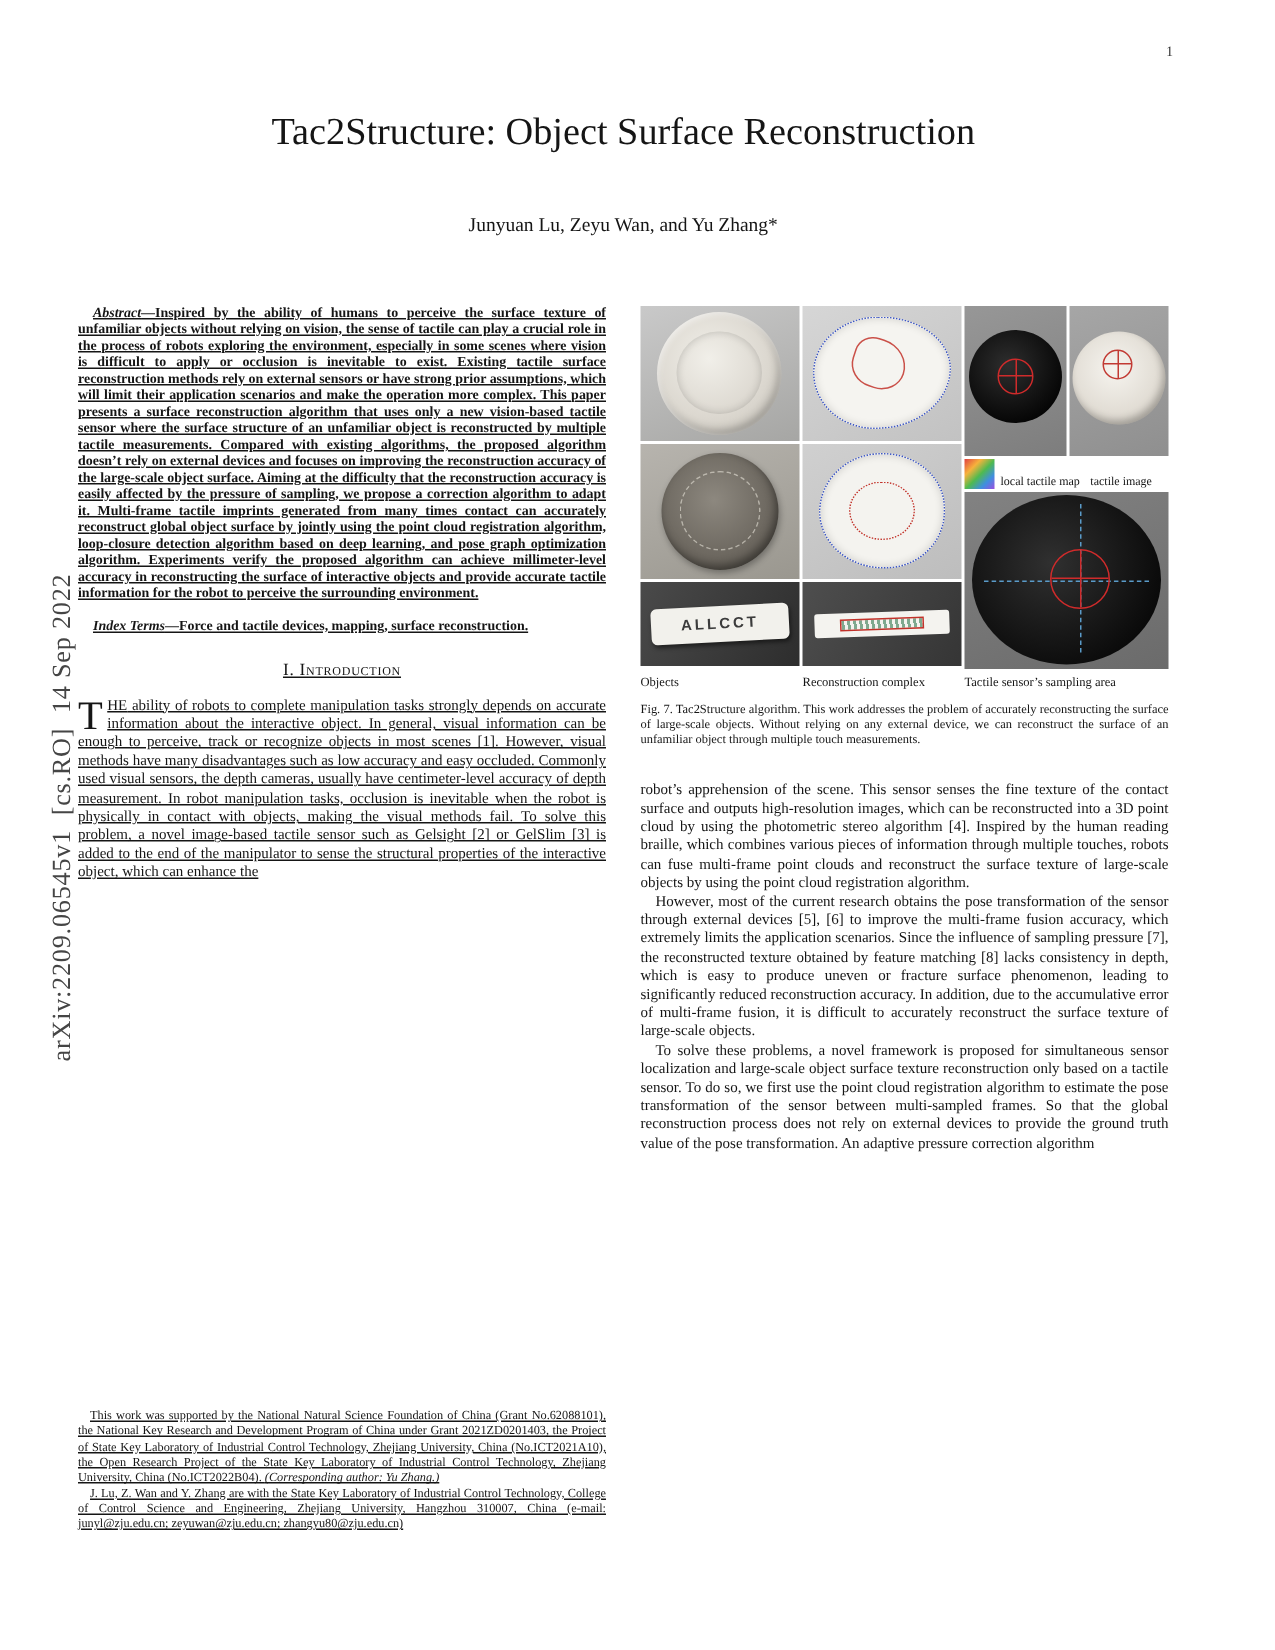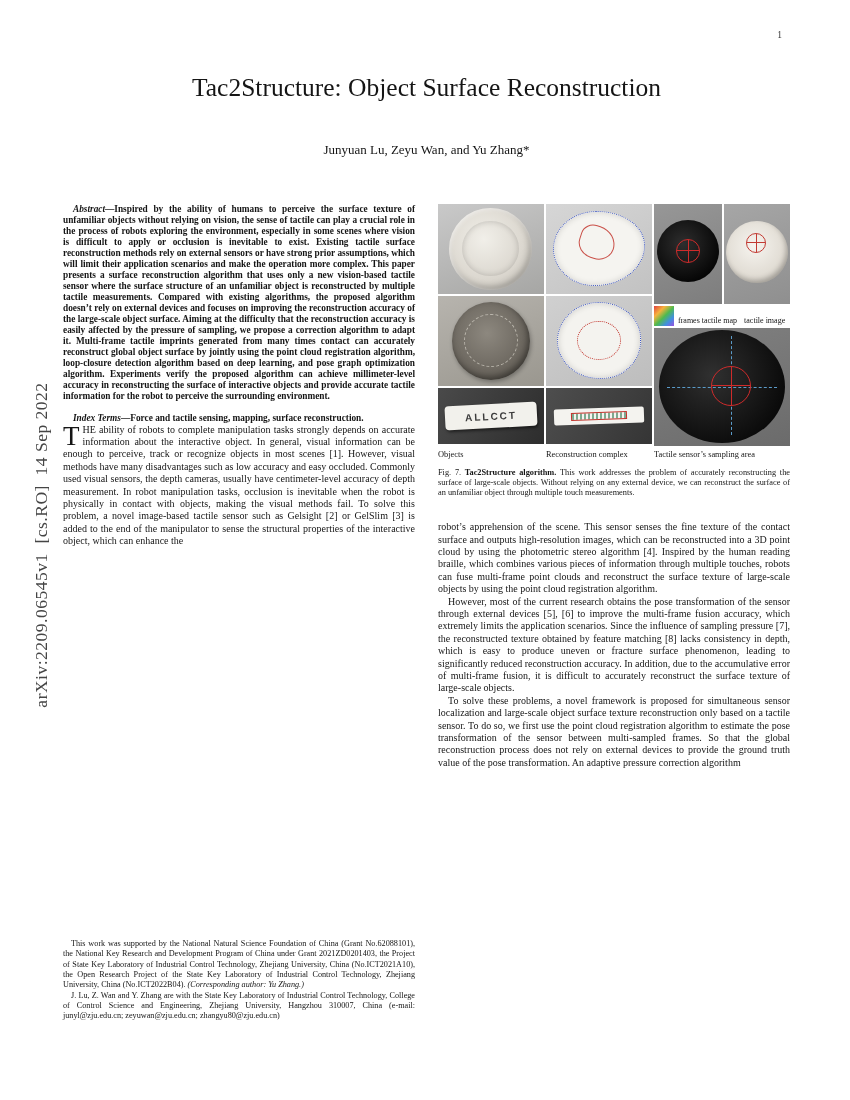--- a/index.html
+++ b/index.html
@@ -7,26 +7,26 @@
   body {
     width:850px; height:1100px; position:relative; overflow:hidden;
     font-family:"Liberation Serif", serif; color:#151515;
   }
   .page-number { position:absolute; top:30px; right:68px; font-size:9.5px; color:#333; }
   .arxiv {
     position:absolute; left:41px; top:545px;
     transform:translate(-50%,-50%) rotate(-90deg);
     white-space:pre; font-size:17.5px; color:#454545; letter-spacing:.5px;
   }
-  .content { position:absolute; left:63px; top:72px; width:727px; }
+  .content { position:absolute; left:52px; top:72px; width:727px; }
   .title { text-align:center; font-weight:400; font-size:25.5px; line-height:31.5px; }
   .authors { text-align:center; font-size:13px; margin-top:38px; }
   .columns { display:flex; gap:23px; margin-top:46px; height:818px; }
   .col { width:352px; }
-  .col-left { display:flex; flex-direction:column; }
+  .col-left { display:flex; flex-direction:column;text-decoration:underline; }
 
   .abstract, .index-terms {
     font-size:9.3px; line-height:11px; font-weight:bold;
     text-align:justify; text-indent:10px;
   }
   .index-terms { margin-top:11px; }
   .lead-italic { font-style:italic; }
   .sec-heading {
     text-align:center; font-variant:small-caps; font-weight:400;
     font-size:11.5px; letter-spacing:.5px; margin-top:17px; margin-bottom:12px;
@@ -119,21 +119,21 @@
   .ring-red-lg { position:absolute; left:52px; top:36px; width:40px; height:40px; border-radius:50%;
     border:1px solid #cf2b2b;
     background-image:linear-gradient(#cf2b2b,#cf2b2b),linear-gradient(#cf2b2b,#cf2b2b);
     background-size:100% 1px,1px 100%; background-position:center center; background-repeat:no-repeat; }
 
   .fig-labels { display:flex; margin-top:4px; font-size:8.4px; }
   .fig-labels span { display:block; text-align:left; }
   .fl-1 { width:108px; } .fl-2 { width:108px; } .fl-3 { width:136px; }
 
   .caption { font-size:8.3px; line-height:10.2px; text-align:justify; margin-top:9px; }
-  .caption .bold { font-weight:bold; }
+  .caption .bold { font-weight:normal; }
   .rc-body { margin-top:16px; }
   .body-p { text-indent:10px; }
   .body-p.noindent { text-indent:0;margin-top:23px; }
 </style>
 </head>
 <body>
 
 <div class="page-number">1</div>
 <div class="arxiv">arXiv:2209.06545v1  [cs.RO]  14 Sep 2022</div>
 
@@ -142,22 +142,23 @@
   <h1 class="title"><span>Tac2Structure: Object Surface Reconstruction</span><br></h1>
 
   <div class="authors">Junyuan Lu, Zeyu Wan, and Yu Zhang*</div>
 
   <div class="columns">
 
     <div class="col col-left">
 
       <p class="abstract"><span class="lead-italic">Abstract</span><span>—Inspired by the ability of humans to perceive the surface texture of unfamiliar objects without relying on vision, the sense of tactile can play a crucial role in the process of robots exploring the environment, especially in some scenes where vision is difficult to apply or occlusion is inevitable to exist. Existing tactile surface reconstruction methods rely on external sensors or have strong prior assumptions, which will limit their application scenarios and make the operation more complex. This paper presents a surface reconstruction algorithm that uses only a new vision-based tactile sensor where the surface structure of an unfamiliar object is reconstructed by multiple tactile measurements. Compared with existing algorithms, the proposed algorithm doesn’t rely on external devices and focuses on improving the reconstruction accuracy of the large-scale object surface. Aiming at the difficulty that the reconstruction accuracy is easily affected by the pressure of sampling, we propose a correction algorithm to adapt it. Multi-frame tactile imprints generated from many times contact can accurately reconstruct global object surface by jointly using the point cloud registration algorithm, loop-closure detection algorithm based on deep learning, and pose graph optimization algorithm. Experiments verify the proposed algorithm can achieve millimeter-level accuracy in reconstructing the surface of interactive objects and provide accurate tactile information for the robot to perceive the surrounding environment.</span></p>
 
-      <p class="index-terms"><span class="lead-italic">Index Terms</span><span>—Force and tactile sensing, mapping, surface reconstruction.</span></p>
-
+      <p class="index-terms"><span class="lead-italic">Index Terms</span><span>—Force and tactile devices, mapping, surface reconstruction.</span></p>
+
+      <h2 class="sec-heading">I. Introduction</h2>
 
       <p class="body-text"><span class="dropcap">T</span><span>HE</span><span> ability of robots to complete manipulation tasks strongly depends on accurate information about the interactive object. In general, visual information can be enough to perceive, track or recognize objects in most scenes [1]. However, visual methods have many disadvantages such as low accuracy and easy occluded. Commonly used visual sensors, the depth cameras, usually have centimeter-level accuracy of depth measurement. In robot manipulation tasks, occlusion is inevitable when the robot is physically in contact with objects, making the visual methods fail. To solve this problem, a novel image-based tactile sensor such as Gelsight [2] or GelSlim [3] is added to the end of the manipulator to sense the structural properties of the interactive object, which can enhance the</span></p>
 
       <div class="footnote">
         <p><span>This work was supported by the National Natural Science Foundation of China (Grant No.62088101), the National Key Research and Development Program of China under Grant 2021ZD0201403, the Project of State Key Laboratory of Industrial Control Technology, Zhejiang University, China (No.ICT2021A10), the Open Research Project of the State Key Laboratory of Industrial Control Technology, Zhejiang University, China (No.ICT2022B04). </span><span class="lead-italic">(Corresponding author: Yu Zhang.)</span></p>
         <p>J. Lu, Z. Wan and Y. Zhang are with the State Key Laboratory of Industrial Control Technology, College of Control Science and Engineering, Zhejiang University, Hangzhou 310007, China (e-mail: junyl@zju.edu.cn; zeyuwan@zju.edu.cn; zhangyu80@zju.edu.cn)</p>
       </div>
     </div>
 
     <div class="col">
@@ -200,21 +201,21 @@
               </div>
               <div class="panel p-discwhite">
                 <div class="disc-white">
                     <div class="ring-red-xs"></div>
                   </div>
               </div>
             </div>
             <div class="fig-maps">
               <div class="swatch-rainbow"></div>
               <div class="map-labels">
-                  <span>frames tactile map</span>
+                  <span>local tactile map</span>
                   <span>tactile image</span>
                 </div>
             </div>
             <div class="panel p-bigsensor">
               <div class="disc-black-lg">
                 <div class="dash-h"></div>
                 <div class="dash-v"></div>
                 <div class="ring-red-lg"></div>
               </div>
             </div>

